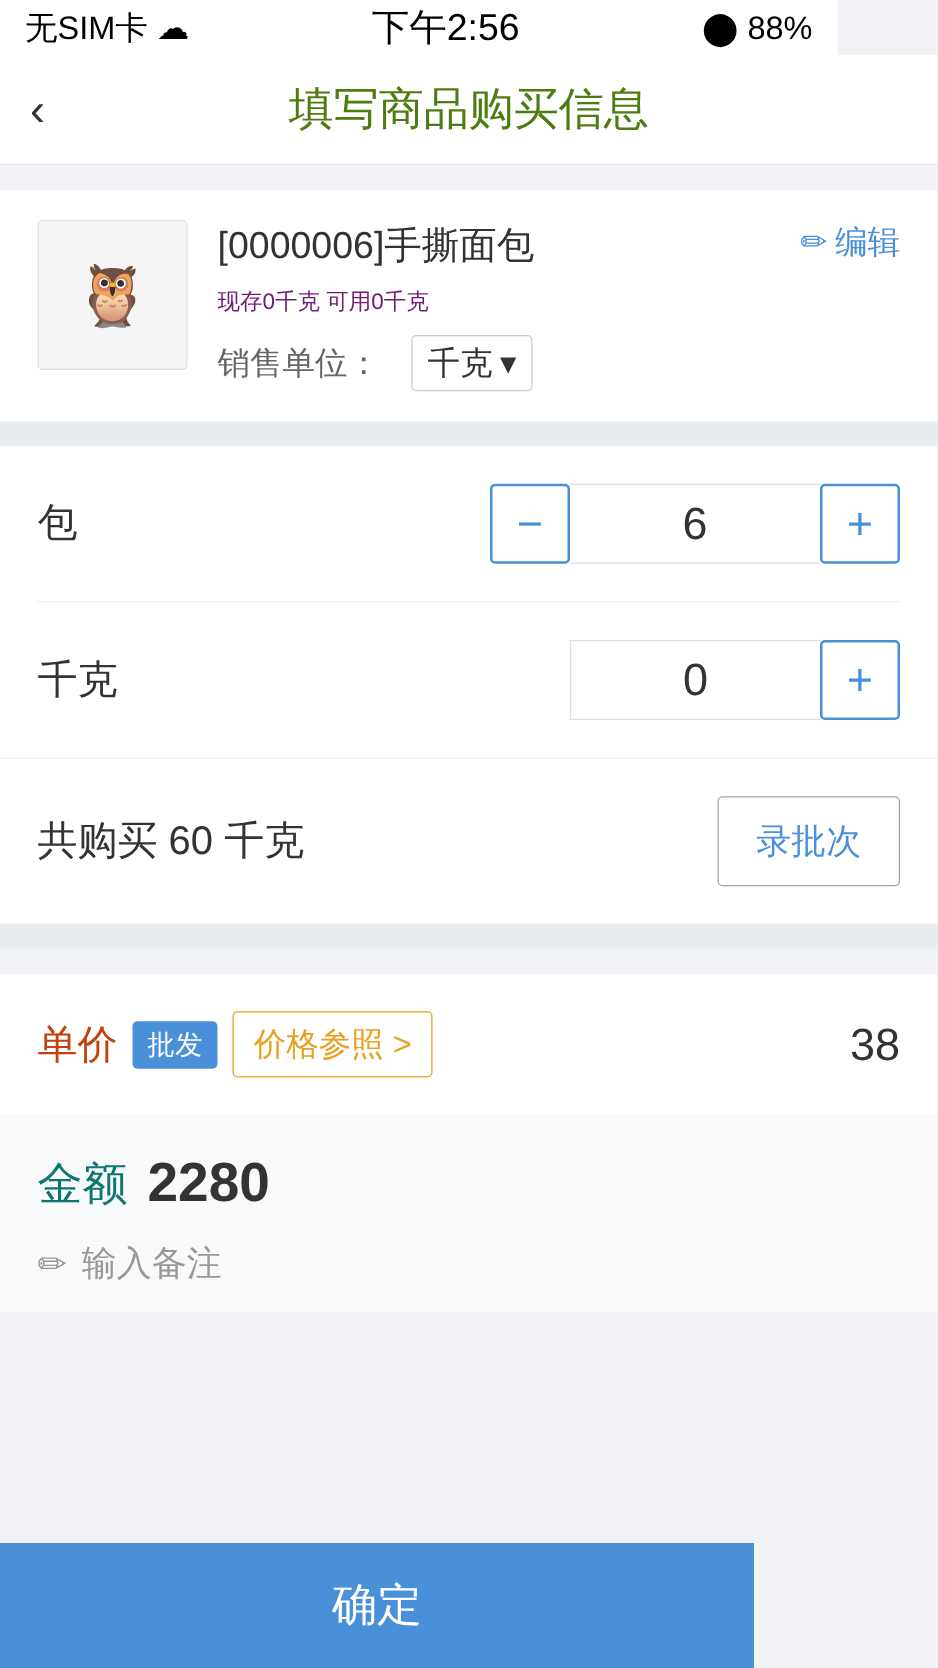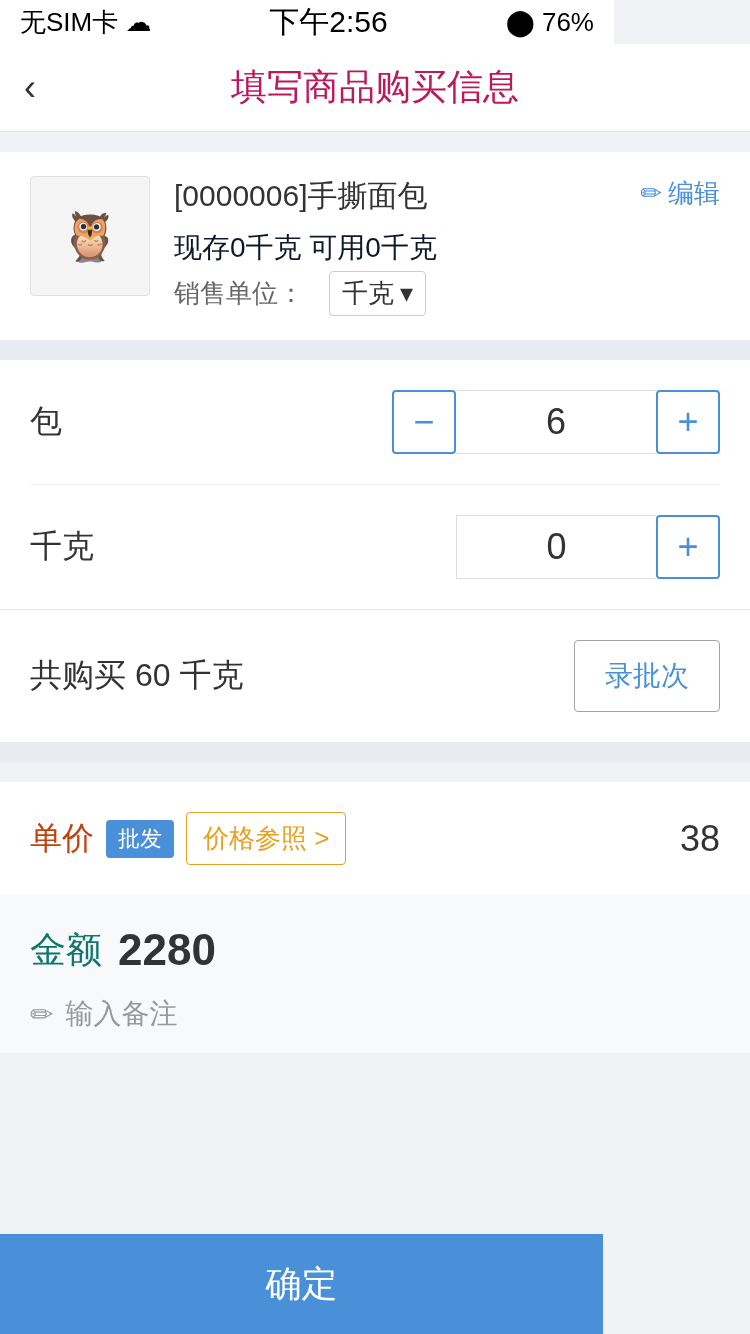--- a/index.html
+++ b/index.html
@@ -8,21 +8,21 @@
       width: 750px;
       min-height: 1334px;
       font-family: -apple-system, 'PingFang SC', 'Helvetica Neue', sans-serif;
       background: #f0f2f5;
       position: relative;
       overflow-x: hidden;
     }
 
     
     .status-bar {
-      width: 614px;
+      width: 670px;
       height: 44px;
       background: #fff;
       display: flex;
       align-items: center;
       justify-content: space-between;
       padding: 0 20px;
       font-size: 28px;
     }
     .status-left {
       font-size: 26px;
@@ -57,21 +57,21 @@
     }
     .nav-back {
       position: absolute;
       left: 24px;
       font-size: 36px;
       color: #333;
       cursor: pointer;
     }
     .nav-title {
       font-size: 36px;
-      color: #be185d;
+      color: #4d7c0f;
       font-weight: 500;
     }
 
     
     .divider {
       height: 20px;
       background: #f0f2f5;
     }
 
     
@@ -101,23 +101,23 @@
     .product-info {
       flex: 1;
     }
     .product-name {
       font-size: 30px;
       color: #333;
       font-weight: 500;
       margin-bottom: 12px;
     }
     .product-stock {
-      font-size: 28px;
-      color: #0f172a;
-      margin-bottom: 4px;
+      font-size: 18px;
+      color: #701a75;
+      margin-bottom: 15px;
     }
     .product-unit-row {
       display: flex;
       align-items: center;
       gap: 25px;
       font-size: 26px;
       color: #666;
     }
     .unit-select {
       border: 1px solid #ccc;
@@ -333,21 +333,21 @@
   </style>
 </head>
 <body>
 
 <div class="status-bar">
   <div class="status-left">
     <span>无SIM卡 ☁</span>
   </div>
   <div class="status-center">下午2:56</div>
   <div class="status-right">
-    <span>⬤ 76%</span>
+    <span>⬤ 88%</span>
   </div>
 </div>
 
 <div class="nav-bar">
   <div class="nav-back">‹</div>
   <div class="nav-title">填写商品购买信息</div>
 </div>
 
 <div class="divider"></div>
 

